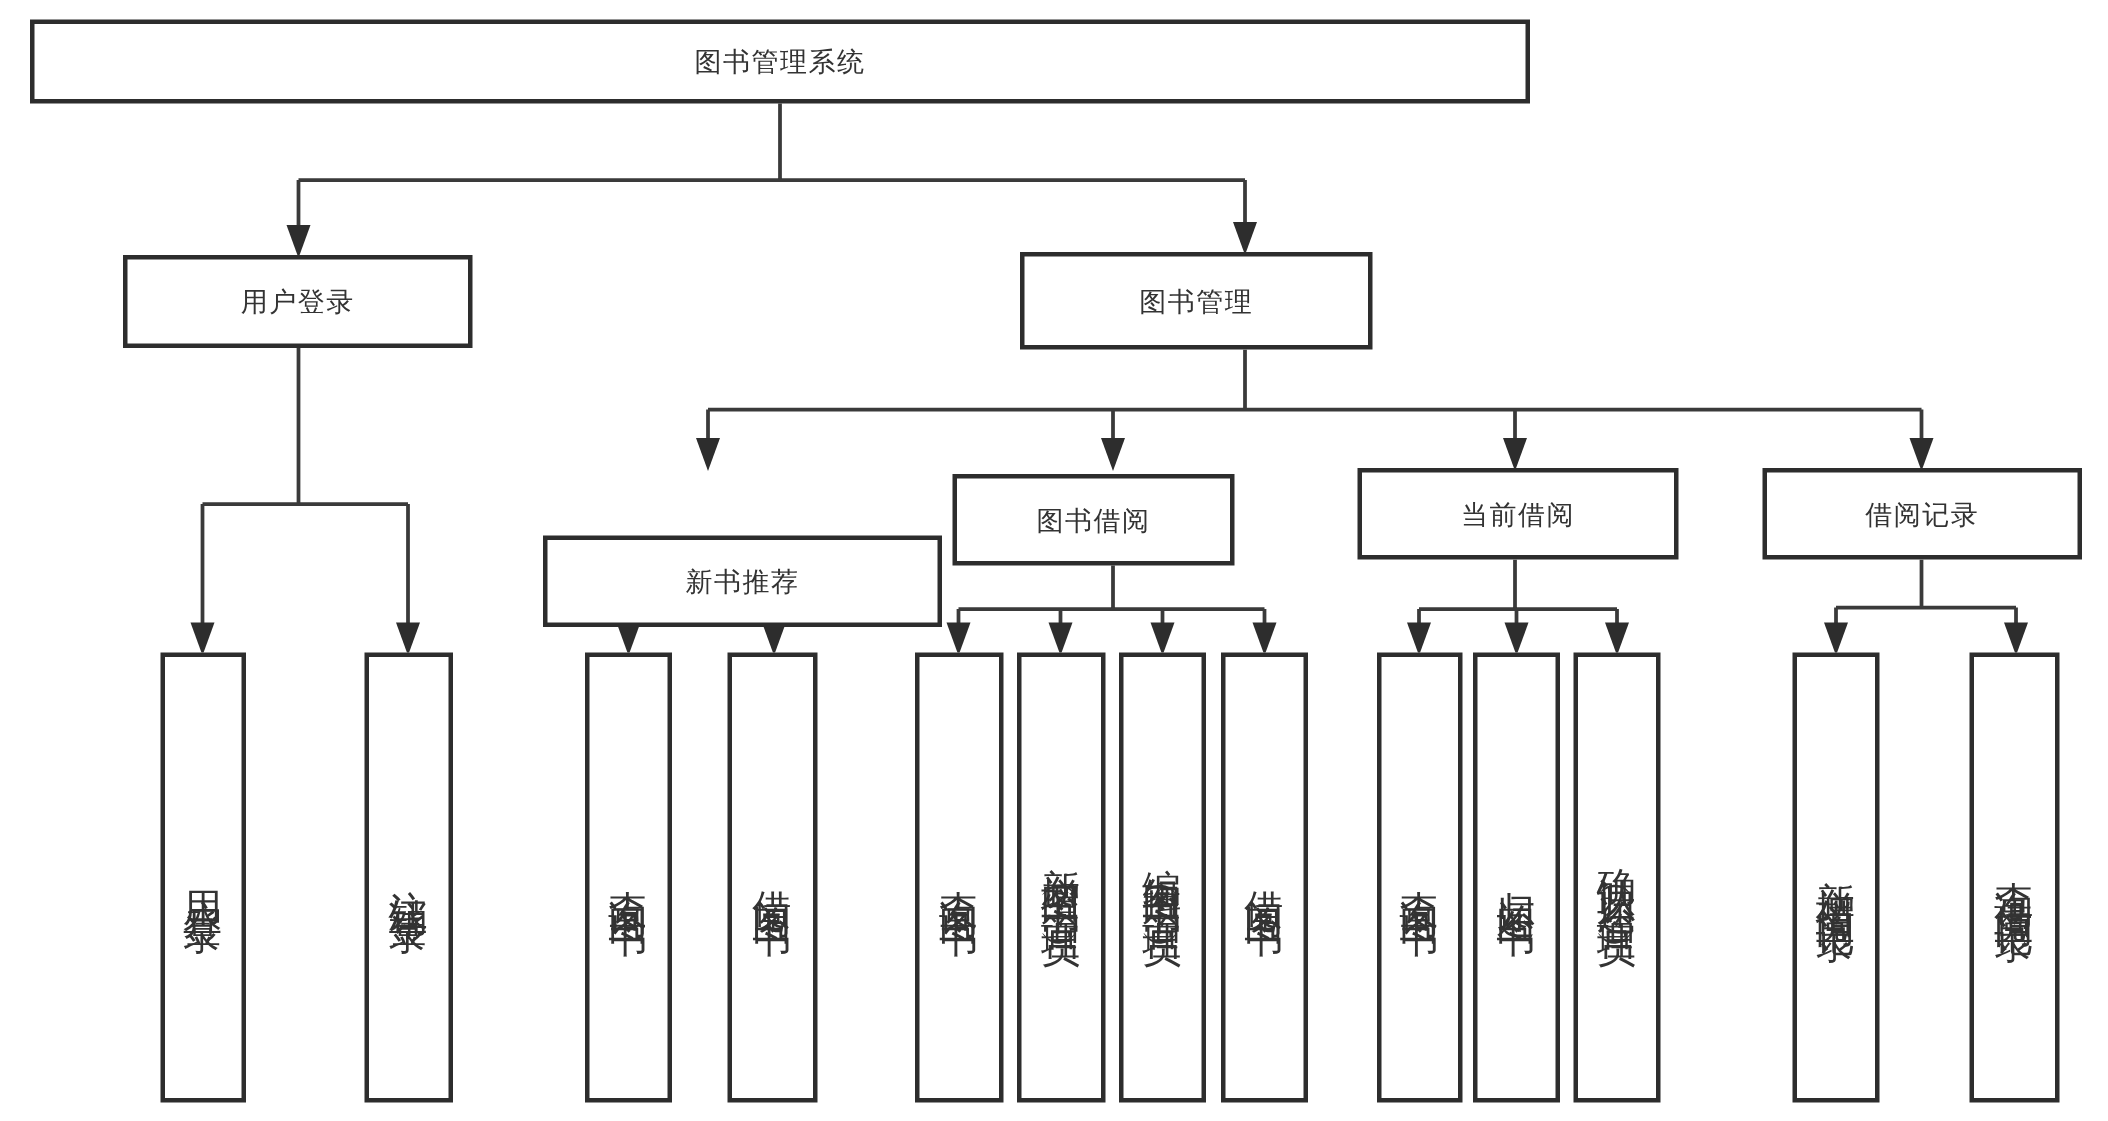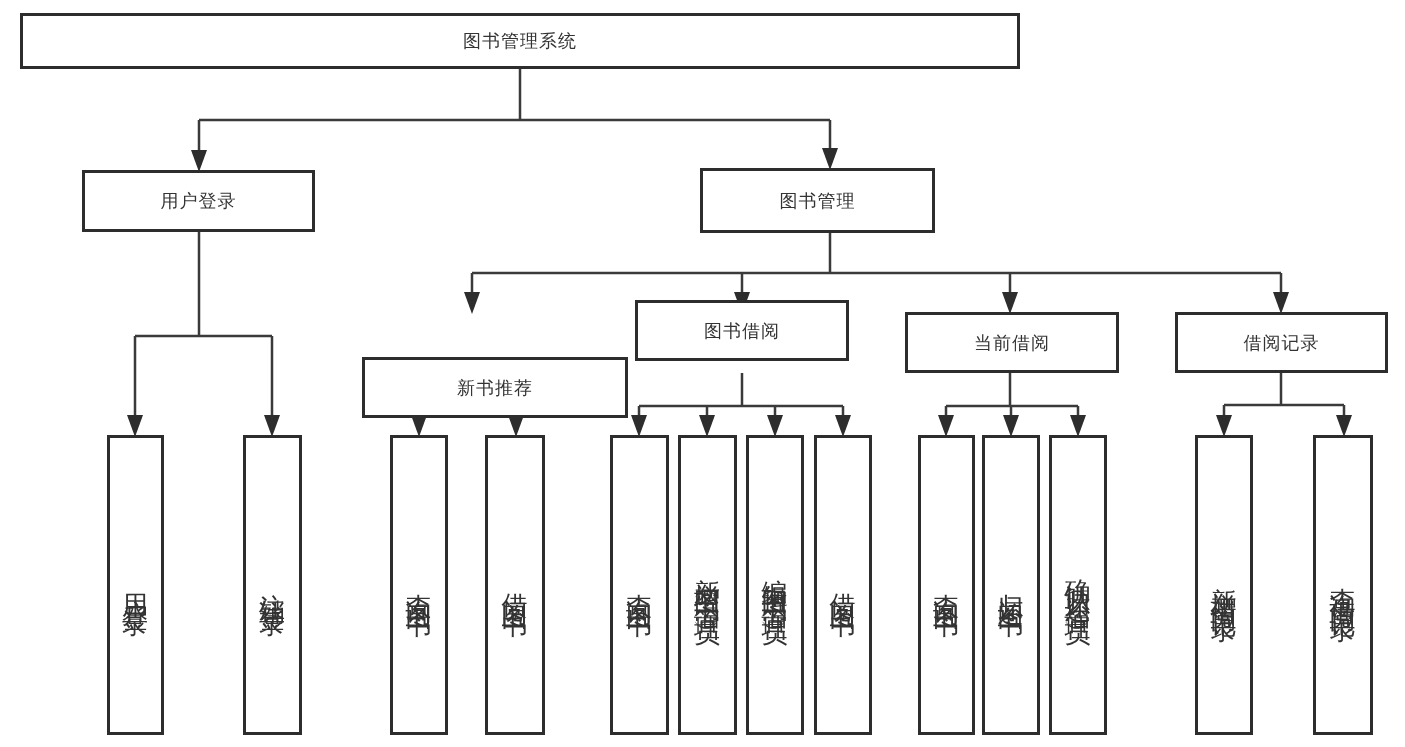--- a/index.html
+++ b/index.html
@@ -15,24 +15,24 @@
   .hbox .label { font-size:18px; letter-spacing:1px; white-space:nowrap; }
   .vbox .vtext {
     writing-mode:vertical-rl; text-orientation:mixed;
     font-size:26px; letter-spacing:6px; line-height:1; white-space:nowrap;
   }
 
   
   #node-root          { left:20px;  top:13px;  width:1000px; height:56px; }
   
   #node-user-login    { left:82px;  top:170px; width:233px; height:62px; }
-  #node-book-mgmt     { left:700px; top:168px; width:235px; height:65px; }
+  #node-book-mgmt     { left:680px; top:168px; width:235px; height:65px; }
   
   #node-new-book-rec  { left:362px;  top:312px; width:266px; height:61px;margin-top:45px; }
-  #node-book-borrow   { left:635px;  top:300px; width:214px; height:61px; }
+  #node-book-borrow   { left:635px;  top:316px; width:188px; height:61px; }
   #node-current-borrow{ left:905px;  top:312px; width:214px; height:61px; }
   #node-borrow-record { left:1175px; top:312px; width:213px; height:61px; }
   
   .vbox { top:435px; height:300px; }
   #leaf-user-login     { left:107px;  width:57px; }
   #leaf-logout         { left:243px;  width:59px; }
   #leaf-query-book-1   { left:390px;  width:58px; }
   #leaf-borrow-book-1  { left:485px;  width:60px; }
   #leaf-query-book-2   { left:610px;  width:59px; }
   #leaf-add-book       { left:678px;  width:59px; }

